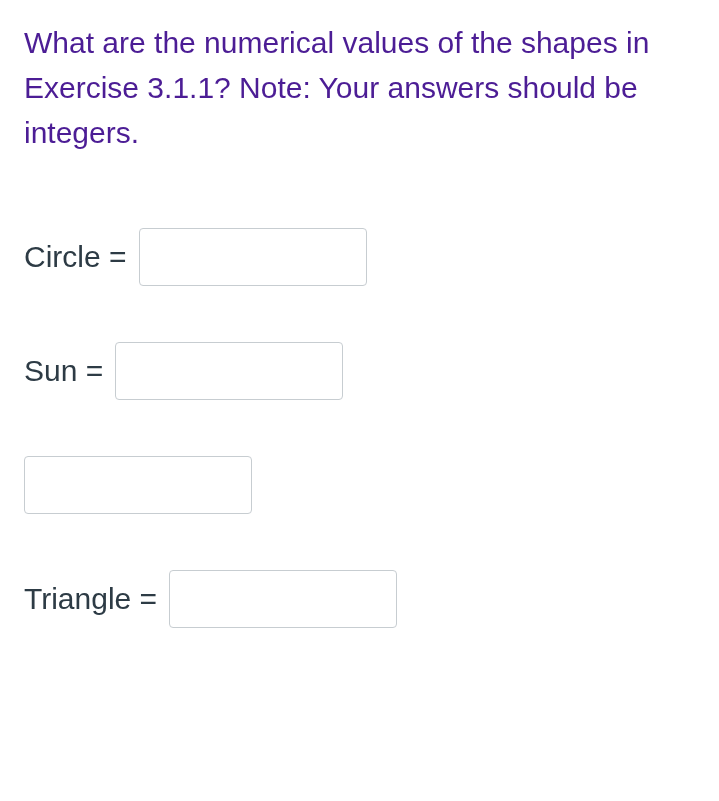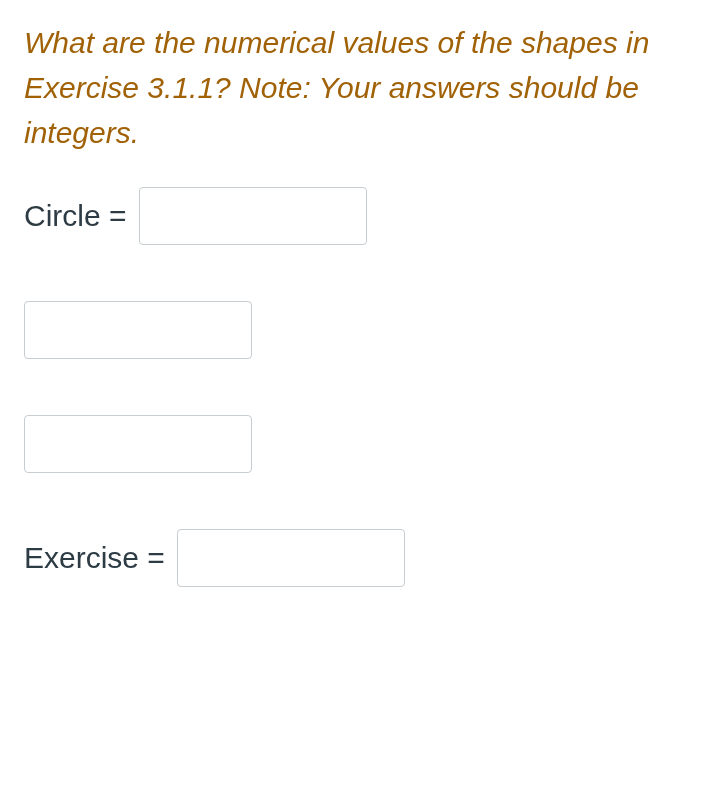--- a/index.html
+++ b/index.html
@@ -10,24 +10,23 @@
     body {
       font-family: -apple-system, BlinkMacSystemFont, "Segoe UI", Helvetica, Arial, sans-serif;
       background: #ffffff;
       padding: 20px 24px;
       width: 719px;
       color: #2d3b45;
     }
     .question {
       font-size: 30px;
       line-height: 1.5;
-      color: #a16207;
-      margin-bottom: 32px;
+      color: #4c1d95;
+      margin-bottom: 73px;
       font-weight: 400;
-      font-style: italic;
     }
     .field-row {
       display: flex;
       align-items: center;
       margin-bottom: 56px;
     }
     .field-label {
       font-size: 30px;
       color: #2d3b45;
       font-weight: 400;
@@ -49,23 +48,24 @@
 <body>
 
 <p class="question">What are the numerical values of the shapes in Exercise 3.1.1? Note: Your answers should be integers.</p>
 
 <div class="field-row">
   <span class="field-label">Circle =</span>
   <input type="text" class="field-input" value="" style="">
 </div>
 
 <div class="field-row">
+  <span class="field-label">Sun =</span>
   <input type="text" class="field-input" value="" style="">
 </div>
 
 <div class="field-row">
   <input type="text" class="field-input" value="" style="">
 </div>
 
 <div class="field-row">
-  <span class="field-label">Exercise =</span>
+  <span class="field-label">Triangle =</span>
   <input type="text" class="field-input" value="" style="">
 </div>
 
 </body></html>

